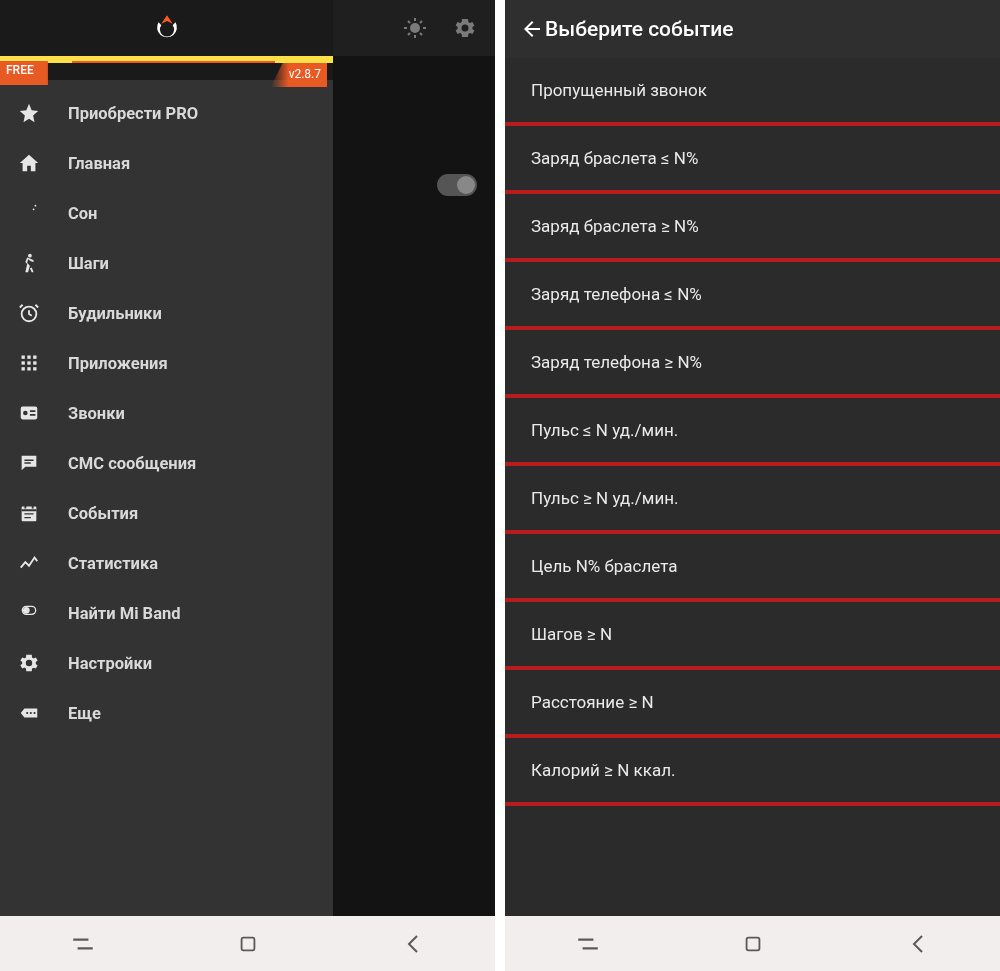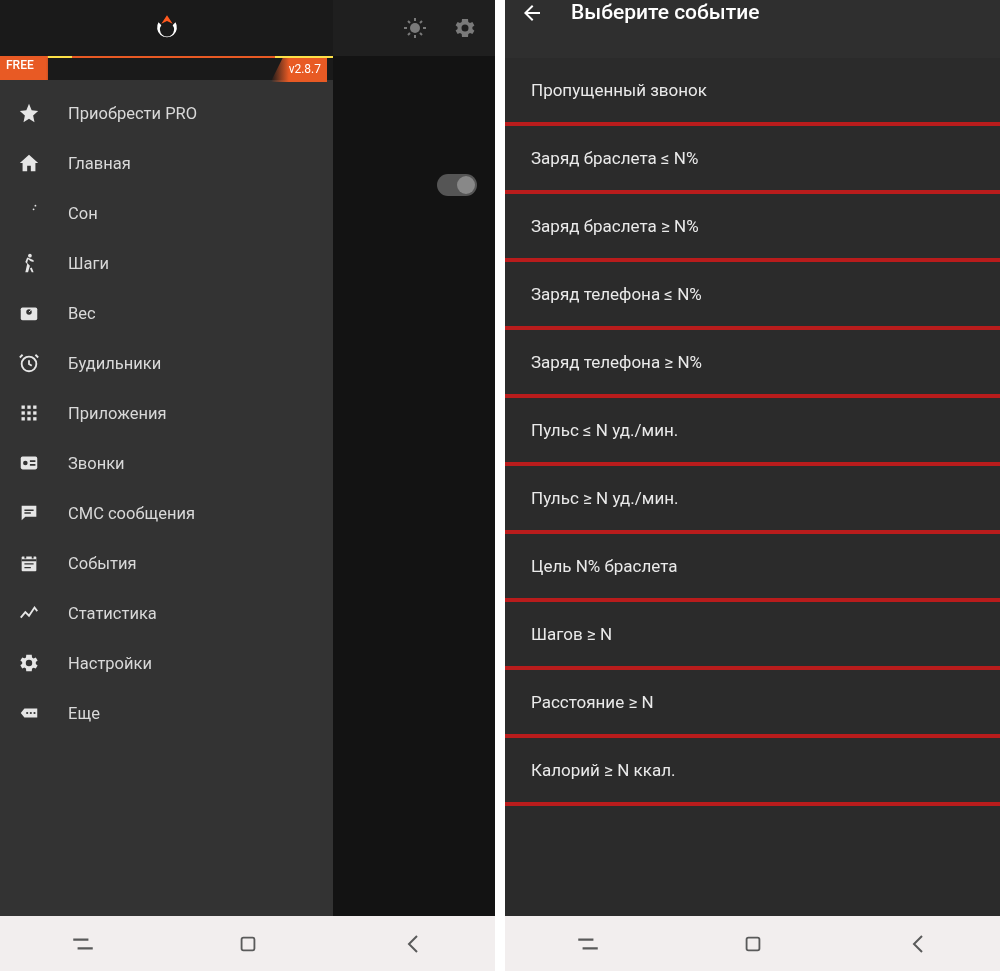--- a/index.html
+++ b/index.html
@@ -53,21 +53,21 @@
     width: 44px; height: 44px;
     display:flex;align-items:center;justify-content:center;
     color:#7a7a7a;
   }
   .version-bar {
     height: 24px;
     background: #1a1a1a;
     width: 333px;
     position: relative;
     display:flex;align-items:center;
-    border-top:2px solid #fde047;
+    border-top:7px solid #fde047;
   }
   .free-chip {
     position:absolute; left:0; top:-2px;
     background: linear-gradient(to right, #e85a24 0, #e85a24 46px, transparent 60px);
     height:24px;
     padding: 2px 14px 0 6px;
     color:#fff;
     font-size:12px;
     font-weight:500;
     clip-path: polygon(0 0, 58px 0, 70px 100%, 0 100%);
@@ -105,33 +105,33 @@
     justify-content:flex-end; padding:2px;
   }
   .toggle-knob {
     width:18px;height:18px;border-radius:50%;background:#888;
   }
   .menu-item {
     display:flex; align-items:center;
     padding: 14px 18px;
     gap: 28px;
     color:#d9d9d9;
+    font-weight:bold;
   }
   .menu-icon {
     width: 22px; height:22px; color:#e6e6e6;
     display:flex;align-items:center;justify-content:center;
     flex-shrink:0;
   }
   .menu-label { font-size: 16.5px; }
   
   .right-header {
     height: 58px;
     background: #2f2f2f;
-    display:flex; 
-    gap: 26px;
+    display:flex; align-items:center;
     padding: 0 14px;
   }
   .back-btn { width:26px;height:26px;color:#fff;display:flex;align-items:center;justify-content:center;}
   .right-title { color:#fff; font-size:21px; font-weight:500;}
   .event-list { flex:1; overflow:hidden; }
   .event-item {
     padding: 22px 26px;
     color:#eaeaea;
     font-size:17px;
     border-bottom: 4px solid #b91c1c;
@@ -214,30 +214,20 @@
         <span class="menu-label">Сон</span>
       </div>
       <div class="menu-item">
         <span class="menu-icon">
           <svg viewBox="0 0 24 24" width="22" height="22" fill="currentColor">
             <circle cx="13" cy="4" r="2"></circle>
             <path d="M11 22l2-7-3-3 1-4 3 2 3 1v-2l-4-2-3-1-2 5 2 2-2 9h3zm6 0l-2-5-2 1 2 4h2z"></path>
           </svg>
         </span>
         <span class="menu-label">Шаги</span>
-      </div>
-      <div class="menu-item">
-        <span class="menu-icon">
-          <svg viewBox="0 0 24 24" width="22" height="22" fill="currentColor">
-            <rect x="3" y="6" width="18" height="14" rx="2"></rect>
-            <circle cx="12" cy="11" r="3" fill="#333"></circle>
-            <path d="M12 11l2-2" stroke="#fff"></path>
-          </svg>
-        </span>
-        <span class="menu-label">Вес</span>
       </div>
       <div class="menu-item">
         <span class="menu-icon">
           <svg viewBox="0 0 24 24" width="22" height="22" fill="none" stroke="currentColor" stroke-width="2">
             <circle cx="12" cy="13" r="8"></circle>
             <path d="M12 9v4l3 2M5 3L2 6M22 6l-3-3"></path>
           </svg>
         </span>
         <span class="menu-label">Будильники</span>
       </div>
@@ -286,20 +276,29 @@
         </span>
         <span class="menu-label">События</span>
       </div>
       <div class="menu-item">
         <span class="menu-icon">
           <svg viewBox="0 0 24 24" width="22" height="22" fill="none" stroke="currentColor" stroke-width="2">
             <path d="M3 17l5-6 4 4 6-9 3 4"></path>
           </svg>
         </span>
         <span class="menu-label">Статистика</span>
+      </div>
+      <div class="menu-item">
+        <span class="menu-icon">
+          <svg viewBox="0 0 24 24" width="24" height="16" fill="none" stroke="currentColor" stroke-width="2">
+            <rect x="2" y="2" width="20" height="12" rx="6"></rect>
+            <circle cx="8" cy="8" r="4" fill="currentColor"></circle>
+          </svg>
+        </span>
+        <span class="menu-label">Найти Mi Band</span>
       </div>
       <div class="menu-item">
         <span class="menu-icon">
           <svg viewBox="0 0 24 24" width="22" height="22" fill="currentColor">
             <path d="M19.4 13a7.5 7.5 0 000-2l2-1.6-2-3.4-2.4 1a7.4 7.4 0 00-1.7-1L15 3h-6l-.3 2.9a7.4 7.4 0 00-1.7 1l-2.4-1-2 3.4 2 1.6a7.5 7.5 0 000 2l-2 1.6 2 3.4 2.4-1a7.4 7.4 0 001.7 1L9 21h6l.3-2.9a7.4 7.4 0 001.7-1l2.4 1 2-3.4zM12 15.5A3.5 3.5 0 1112 8.5a3.5 3.5 0 010 7z"></path>
           </svg>
         </span>
         <span class="menu-label">Настройки</span>
       </div>
       <div class="menu-item">

